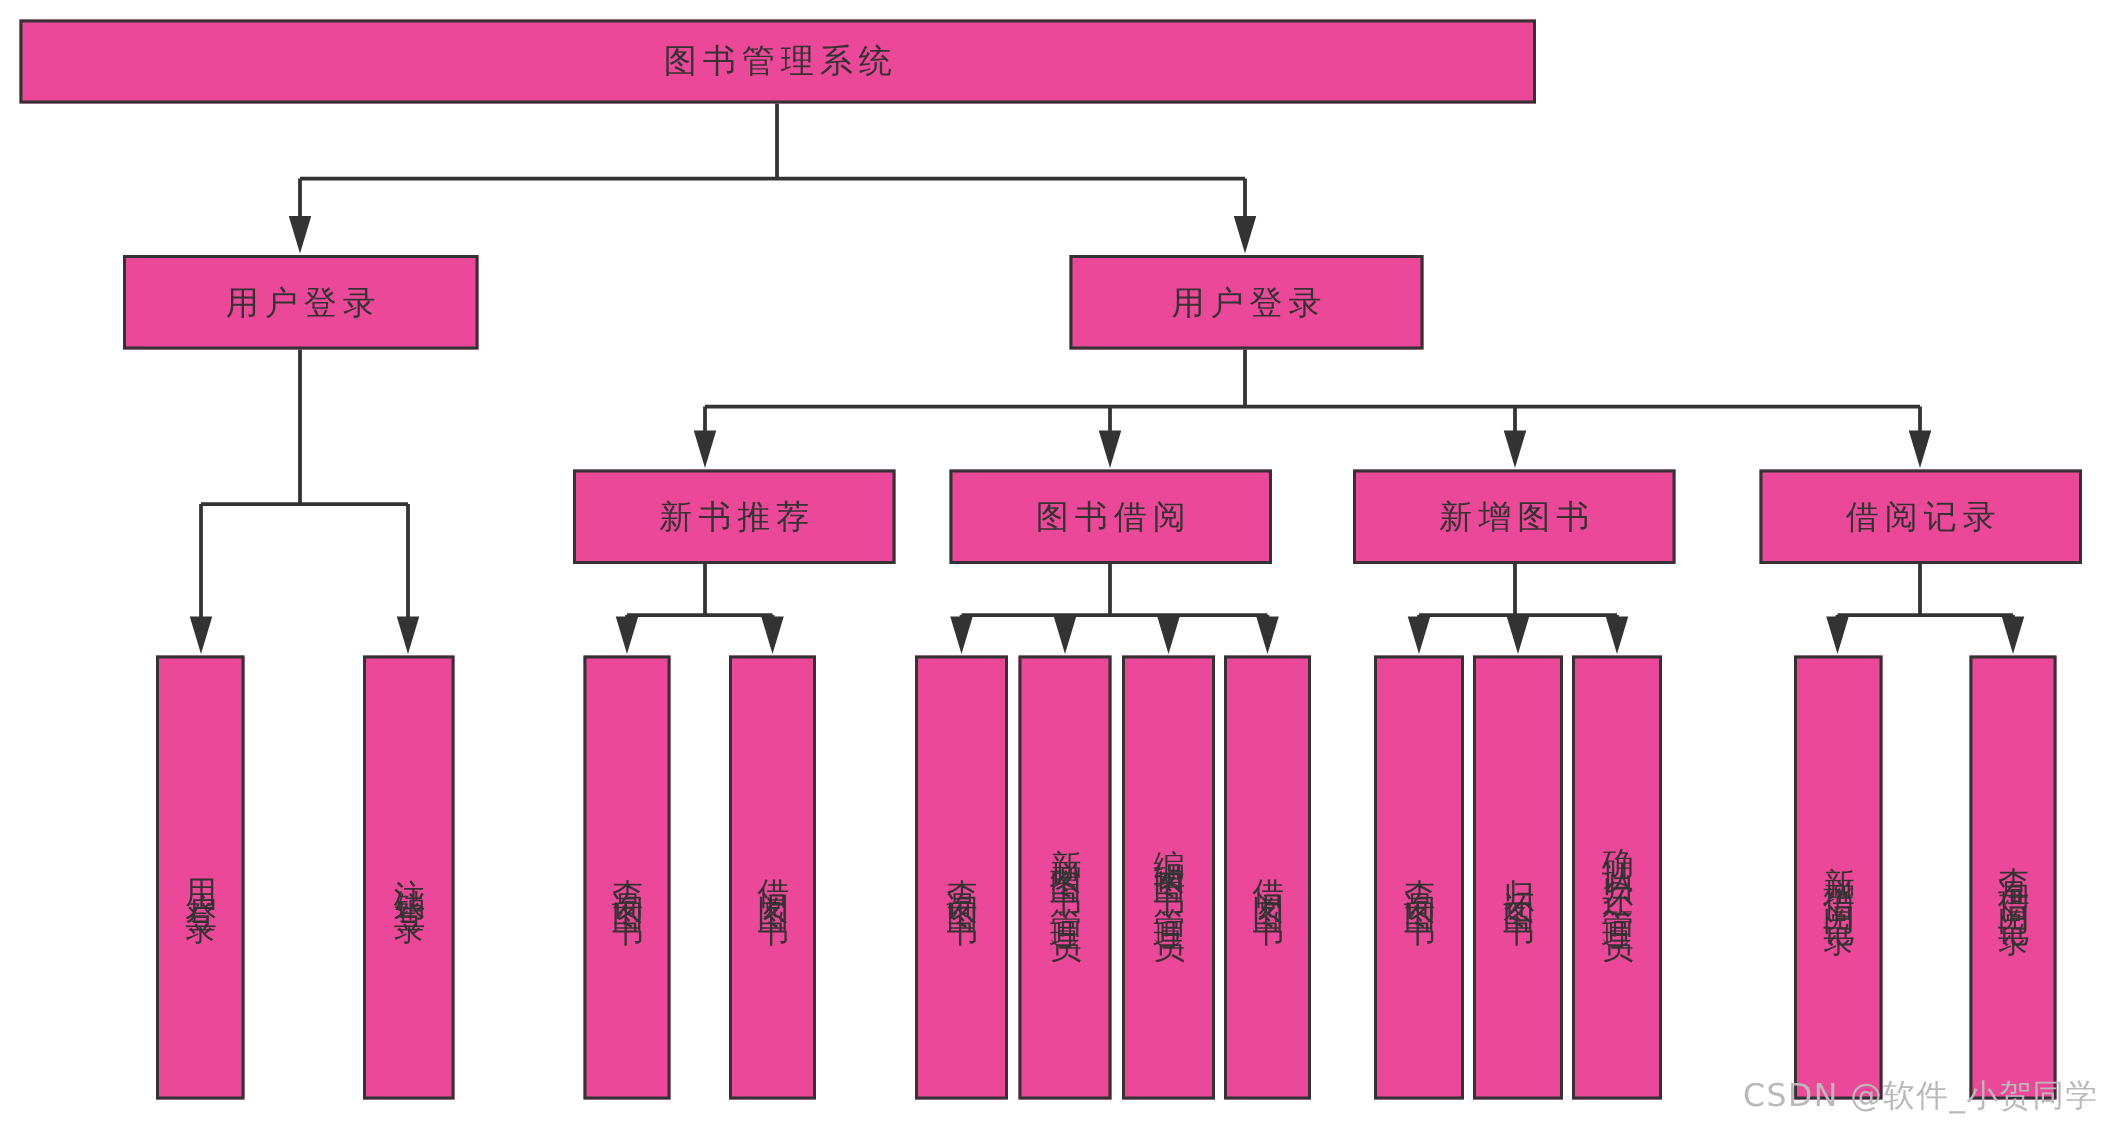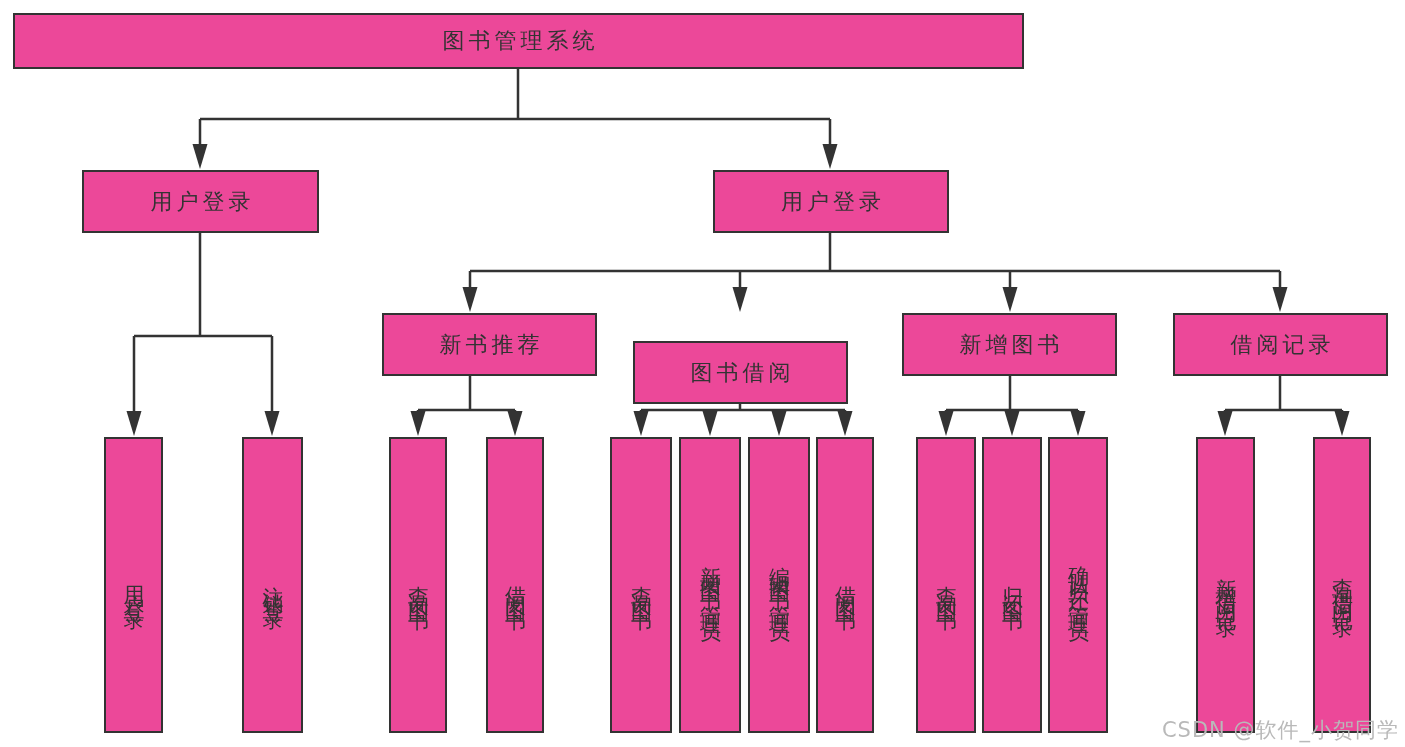--- a/index.html
+++ b/index.html
@@ -110,21 +110,21 @@
   <div class="hbox" style="left:82px; top:170px; width:237px; height:63px;">
     <span>用户登录</span>
   </div>
   <div class="hbox" style="left:713px; top:170px; width:236px; height:63px;">
     <span>用户登录</span>
   </div>
 
   <div class="hbox" style="left:382px; top:313px; width:215px; height:63px;">
     <span>新书推荐</span>
   </div>
-  <div class="hbox" style="left:633px; top:313px; width:215px; height:63px;margin-top:28px;">
+  <div class="hbox" style="left:633px; top:313px; width:215px; height:63px;">
     <span>图书借阅</span>
   </div>
   <div class="hbox" style="left:902px; top:313px; width:215px; height:63px;">
     <span>新增图书</span>
   </div>
   <div class="hbox" style="left:1173px; top:313px; width:215px; height:63px;">
     <span>借阅记录</span>
   </div>
 
   <div class="vbox" style="left:104px; top:437px; width:59px; height:296px;">

